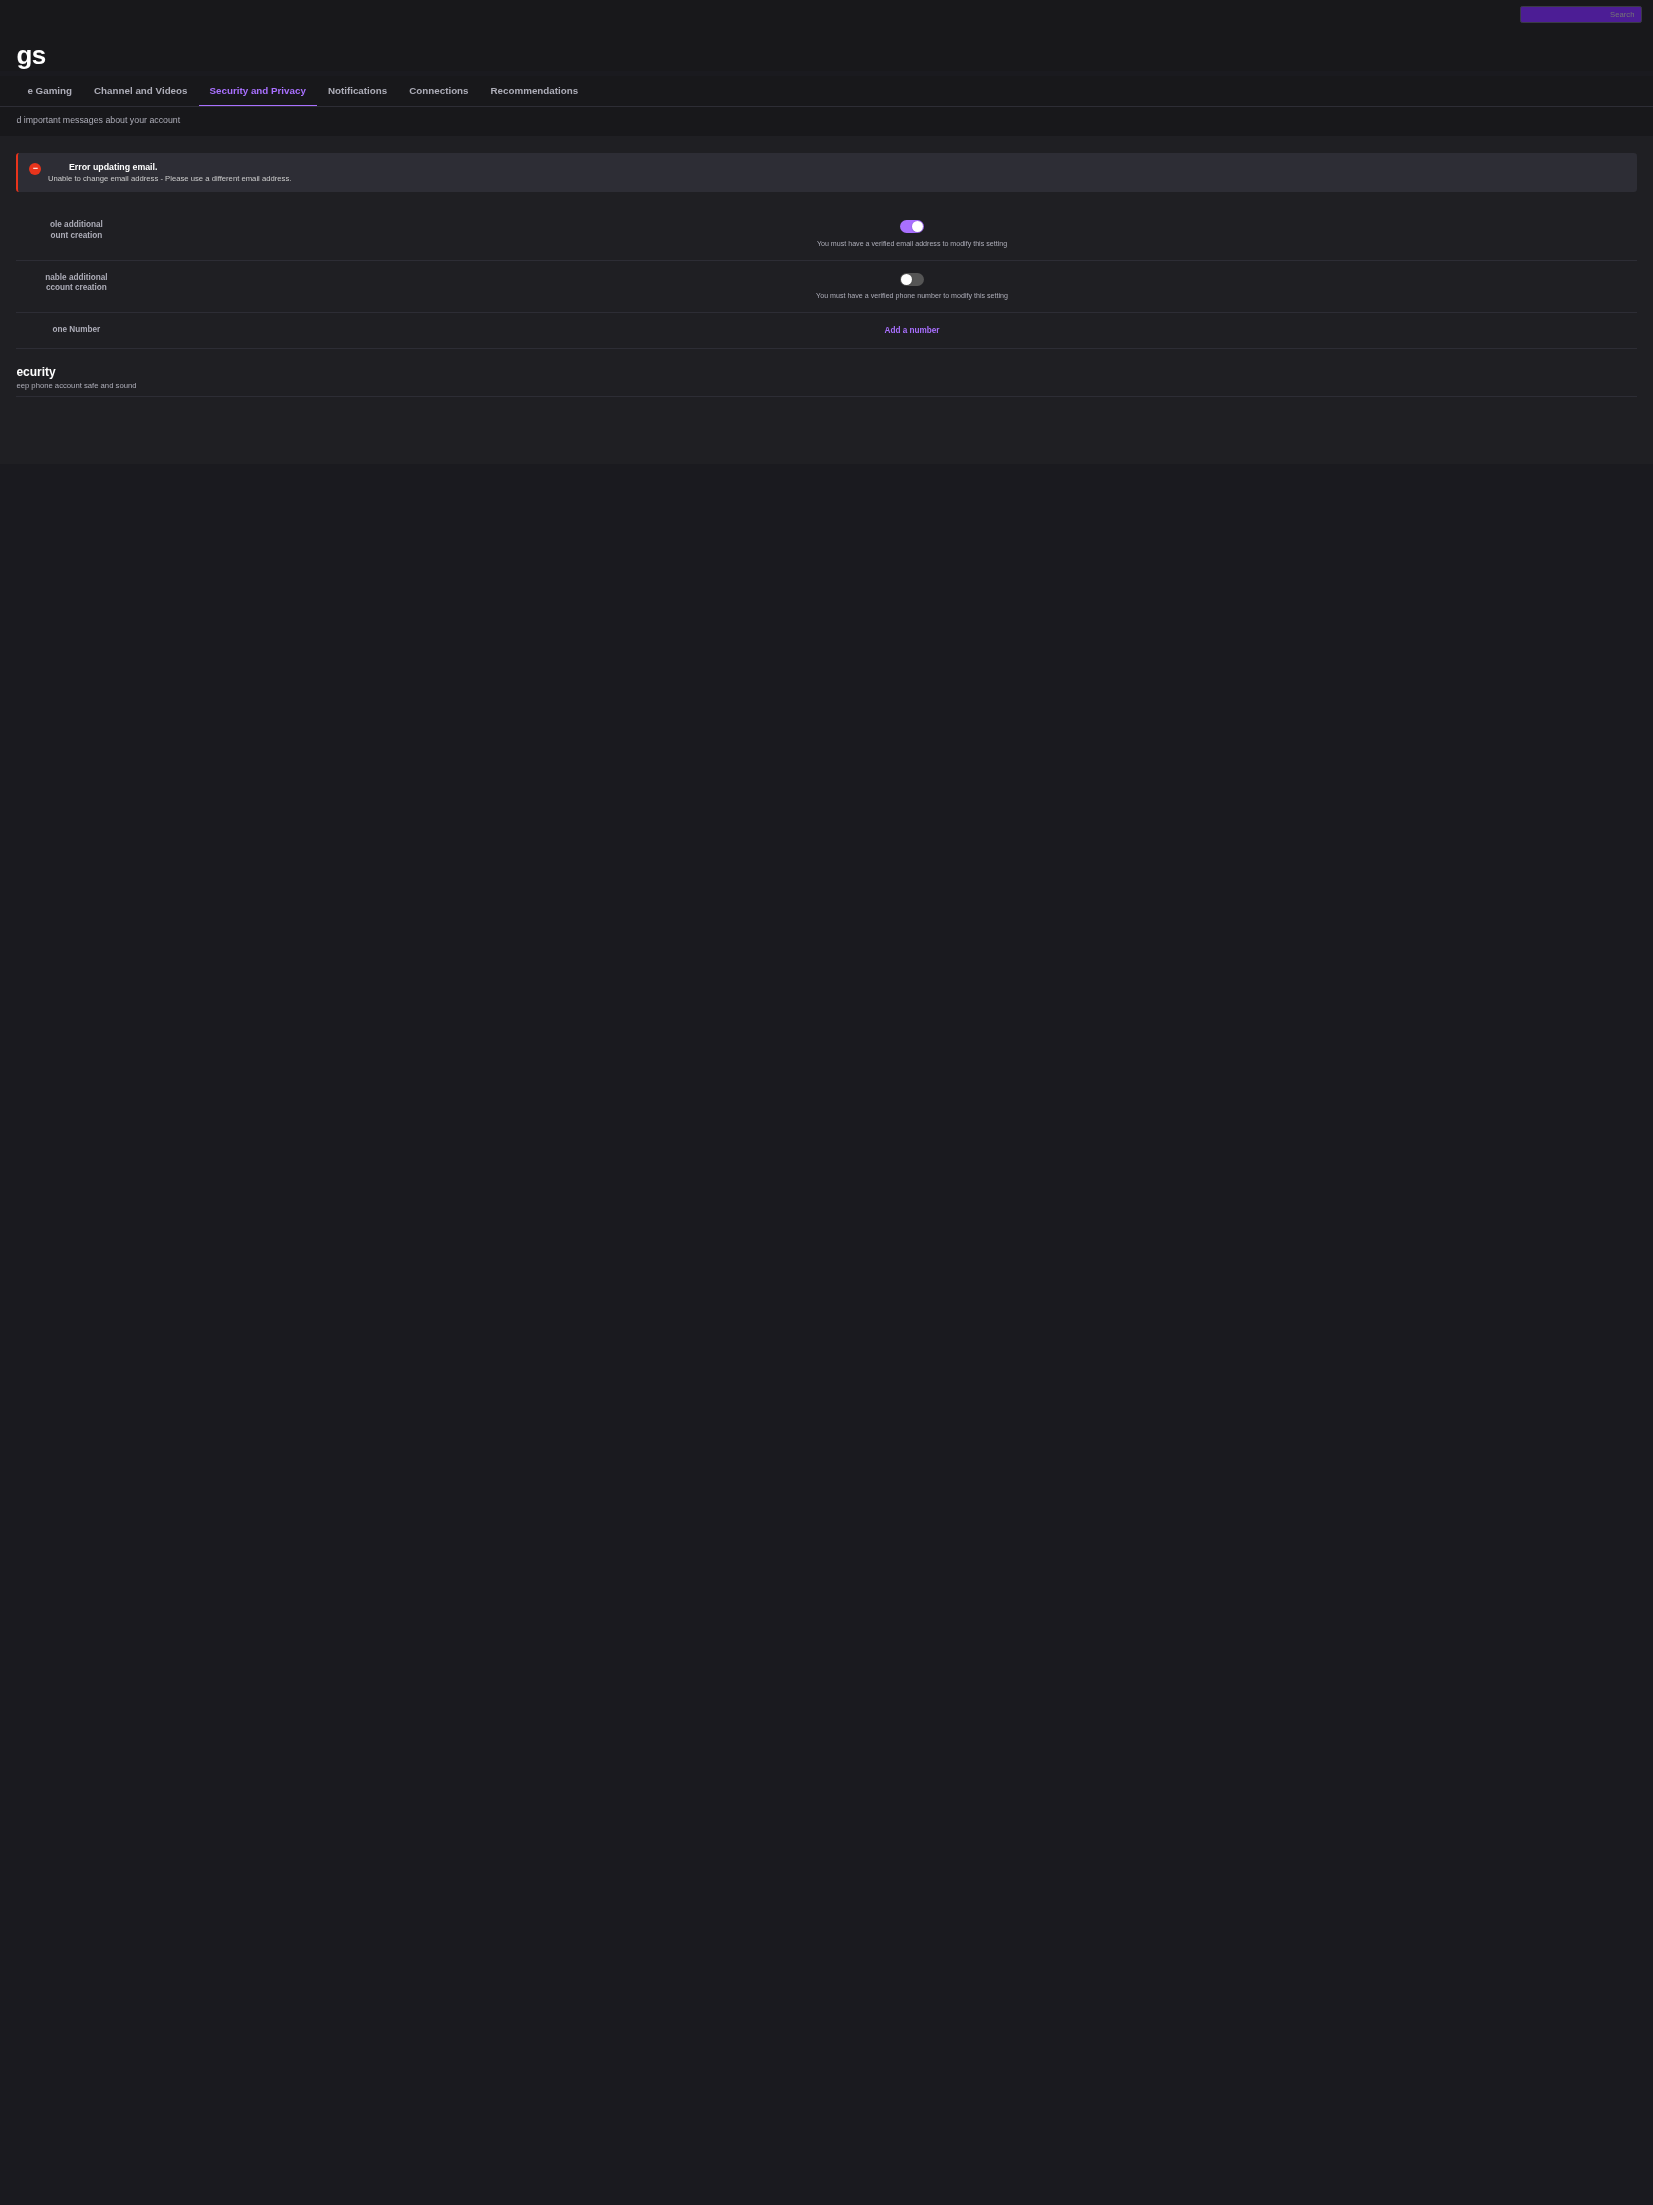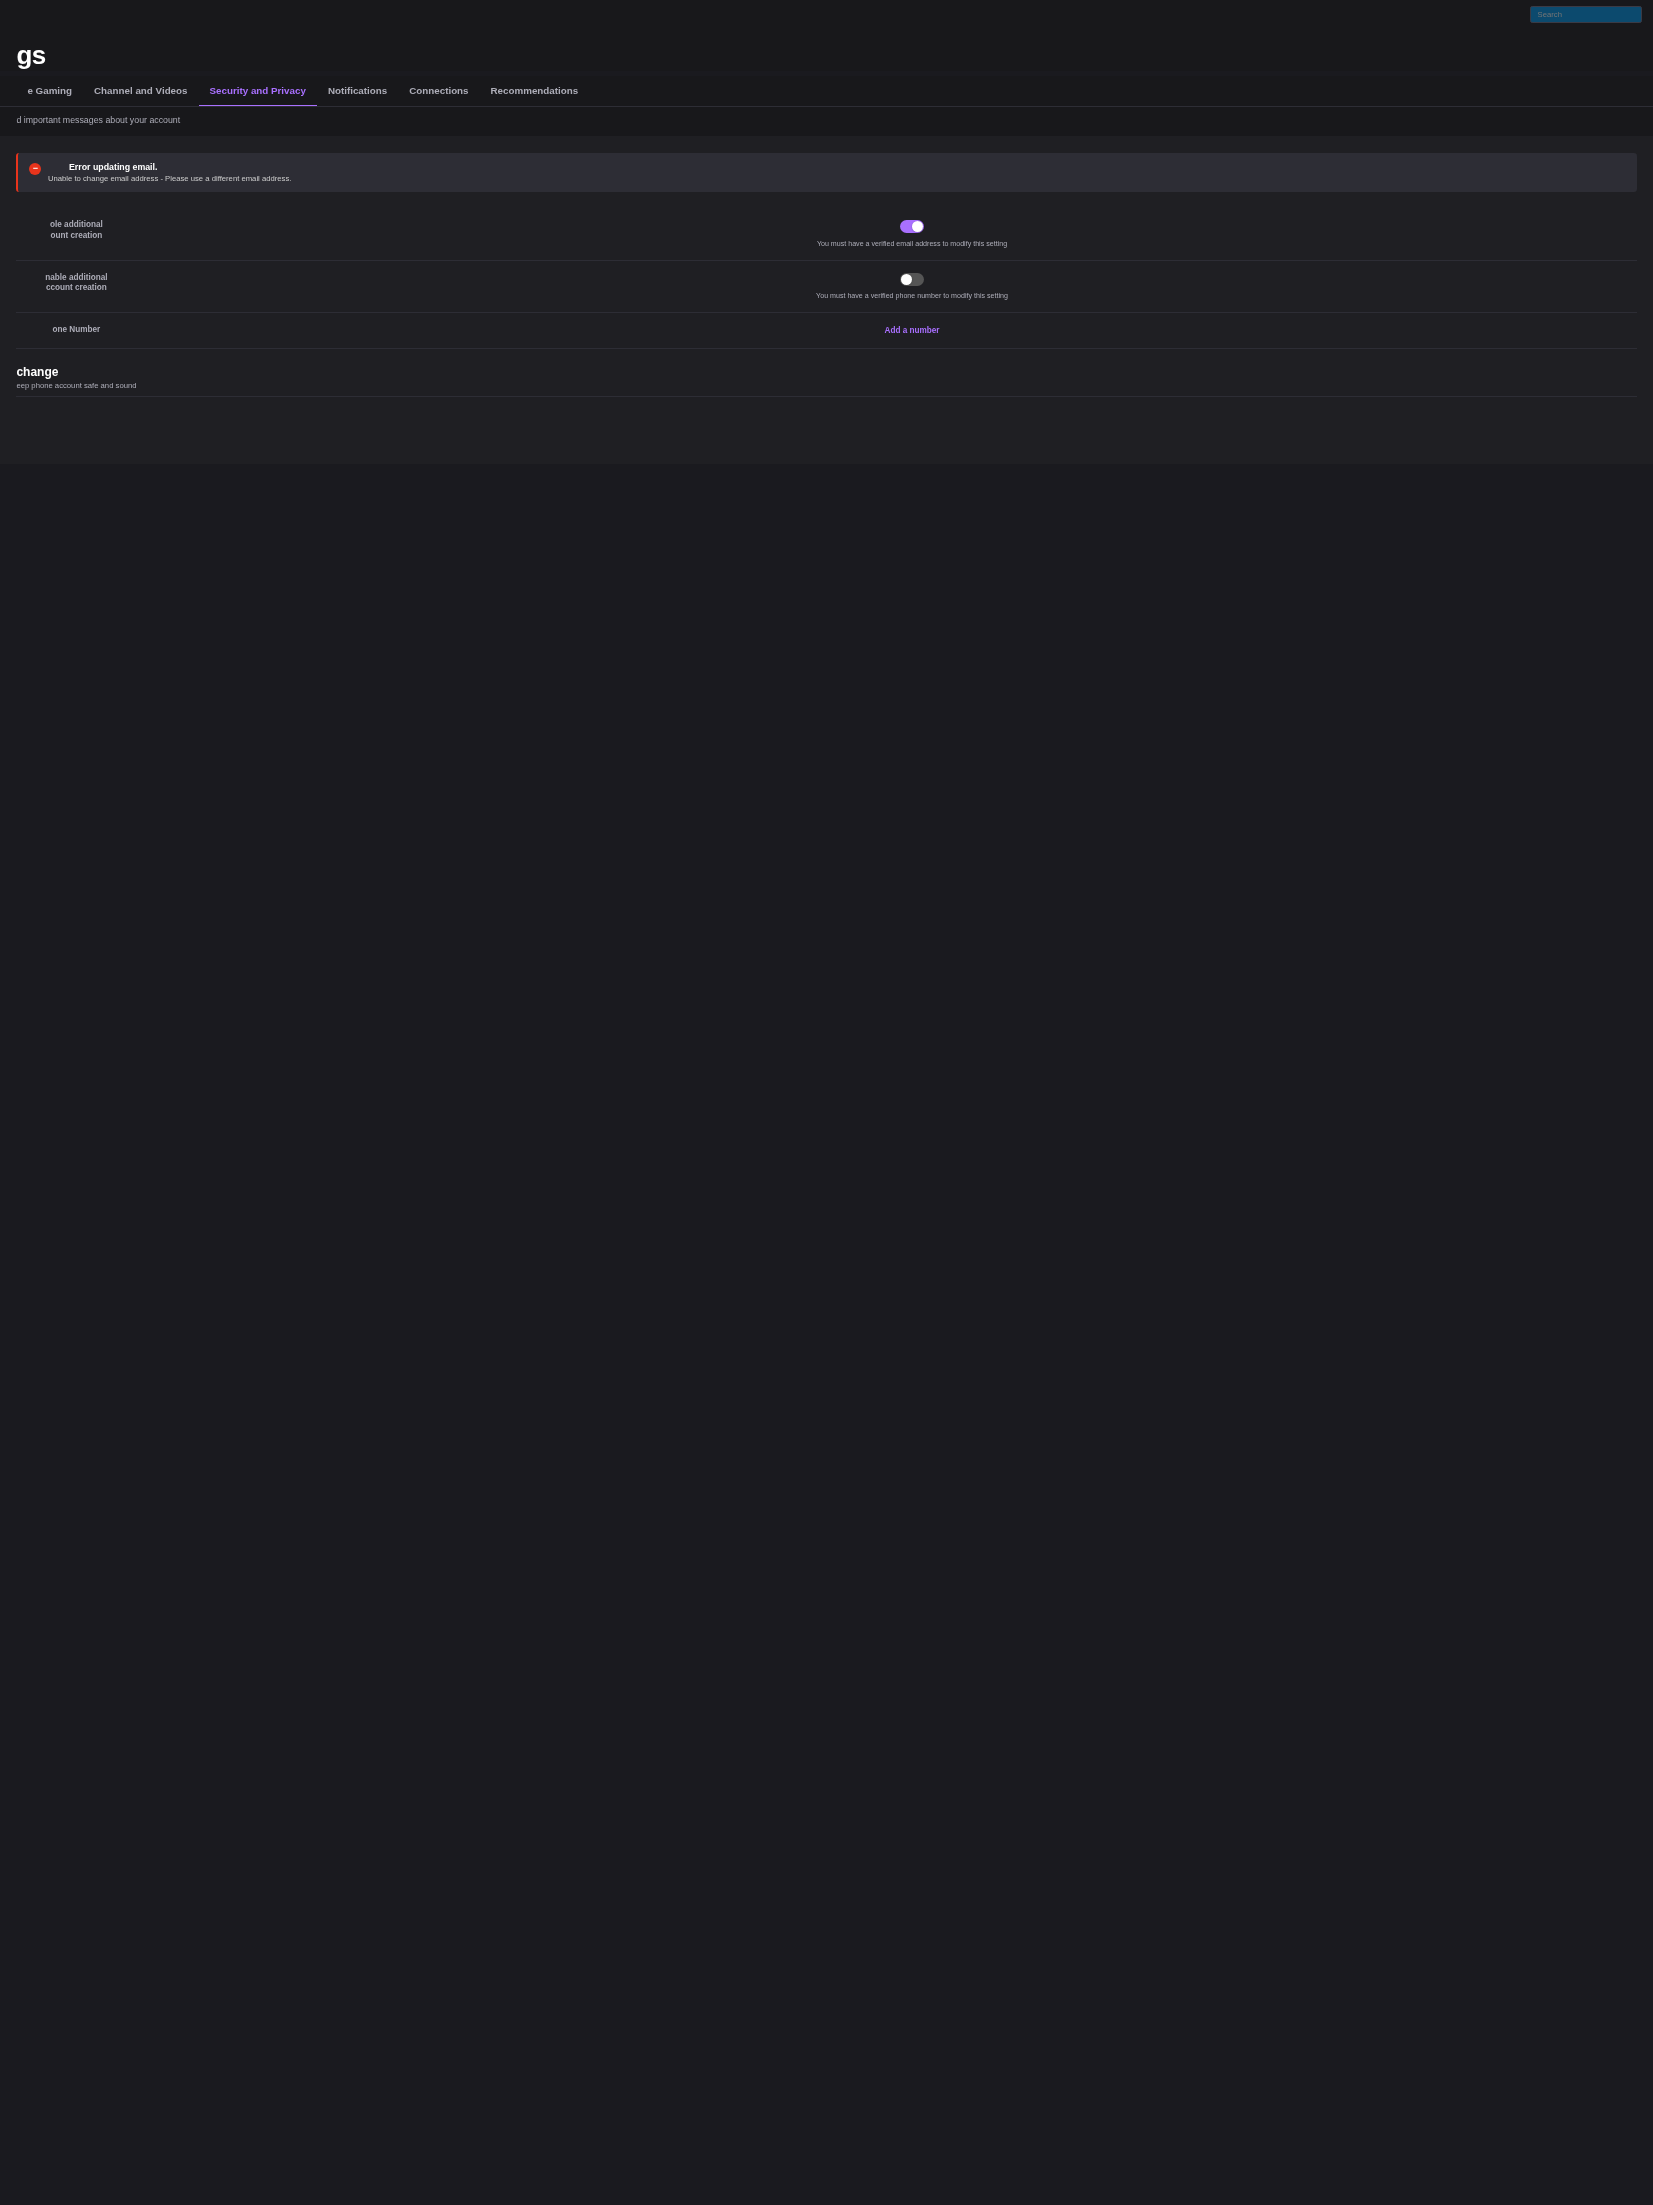--- a/index.html
+++ b/index.html
@@ -15,28 +15,29 @@
     
     .top-bar {
       background-color: #18181b;
       padding: 5.5px 11px;
       display: flex;
       justify-content: flex-end;
       align-items: center;
     }
 
     .search-input {
-      background-color: #0c4a6e;
+      background-color: #4c1d95;
       border: 0.5px solid #3a3a45;
       border-radius: 2.2px;
       color: #aaa;
       padding: 3.3px 6.6px;
       font-size: 7.7px;
-      width: 112px;
+      width: 122px;
       outline: none;
+      text-align: right;
     }
 
     
     .page-title-area {
       background-color: #18181b;
       padding: 11px 16.4px 0;
     }
 
     .page-title {
       font-size: 26px;
@@ -388,18 +389,18 @@
         <div class="setting-label">one Number</div>
       </div>
       <div class="setting-control-area">
         <a class="link-purple">Add a number</a>
       </div>
     </div>
 
   </div>
 
   <div class="security-heading-area">
-    <div class="security-heading">change</div>
+    <div class="security-heading">ecurity</div>
     <div class="security-subheading">eep phone account safe and sound</div>
   </div>
 
 </div>
 
 
 </body></html>

